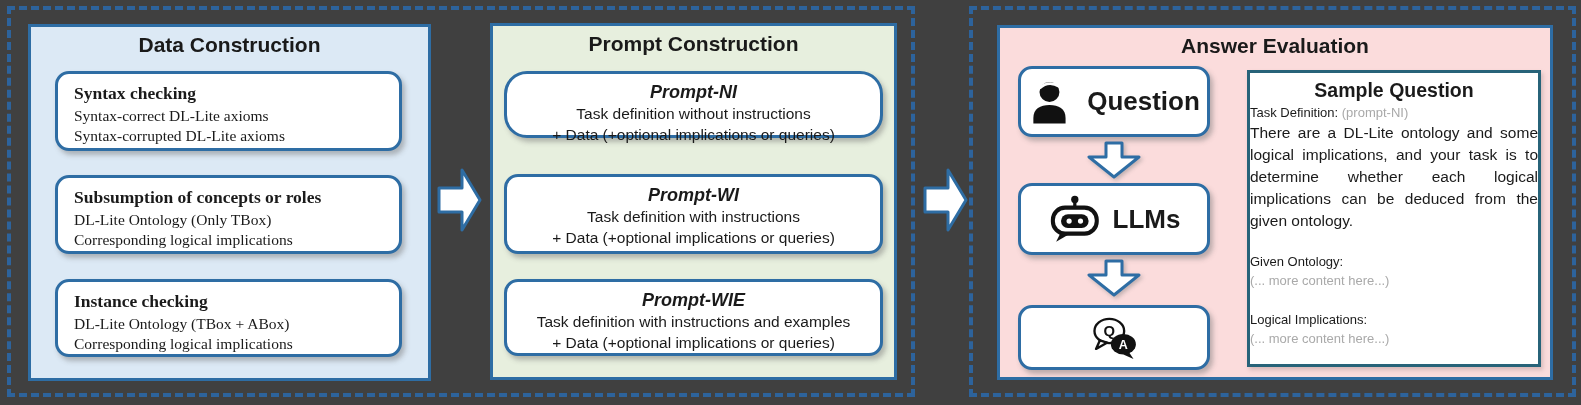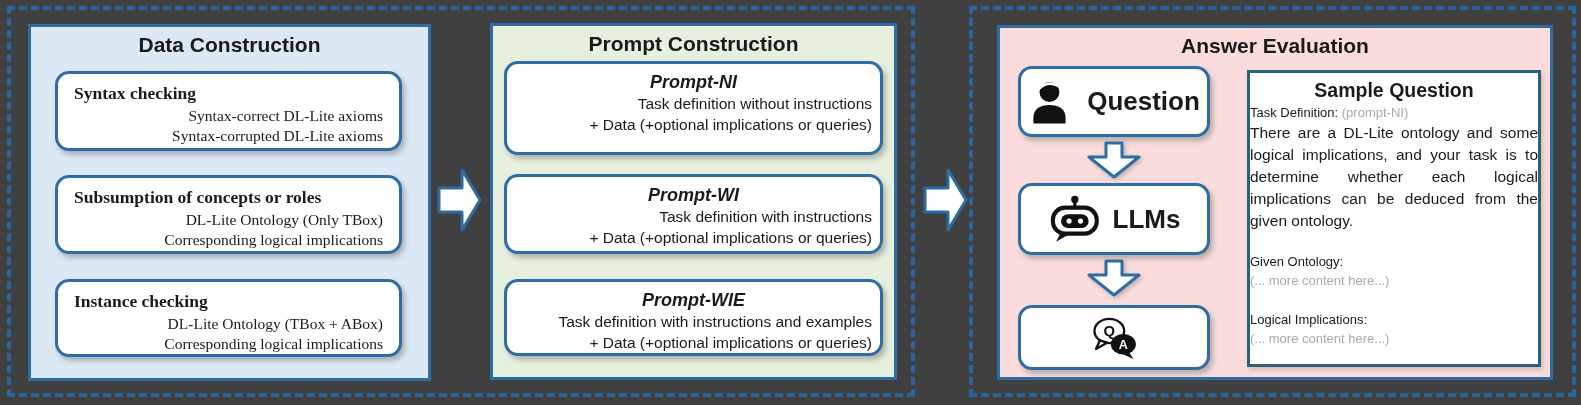--- a/index.html
+++ b/index.html
@@ -21,24 +21,24 @@
 
   .card {
     position: absolute; background: #ffffff; border: 3px solid #2e6da4; border-radius: 14px;
     box-shadow: 3px 4px 5px rgba(110,110,110,0.45); padding: 8px 16px;
   }
   #panel-data .card { left: 24px; width: 347px; font-family: Liberation Serif, serif; }
   #dc-box-0 { top: 44px;  height: 80px; }
   #dc-box-1 { top: 148px; height: 79px; }
   #dc-box-2 { top: 252px; height: 78px; }
   .card-heading { font-weight: bold; font-size: 17.5px; line-height: 1.35; }
-  .card-line    { font-size: 15.5px; line-height: 1.32; text-align: right; }
+  .card-line    { font-size: 15.5px; line-height: 1.32; }
 
   #panel-prompt .card { left: 11px; width: 379px; text-align: center; padding: 7px 8px; }
-  #pc-box-0 { top: 35px;  height: 94px; }
+  #pc-box-0 { top: 45px;  height: 67px; border-radius: 23px; }
   #pc-box-1 { top: 148px; height: 80px; }
   #pc-box-2 { top: 253px; height: 77px; }
   .prompt-heading { font-weight: bold; font-style: italic; font-size: 18px; line-height: 1.3; }
 
   .section-arrow { position: absolute; width: 45px; height: 66px; }
   #section-arrow-0 { left: 437px; top: 167px; }
   #section-arrow-1 { left: 923px; top: 167px; }
 
   .flow-card {
     position: absolute; left: 18px; width: 192px; background: #ffffff;

